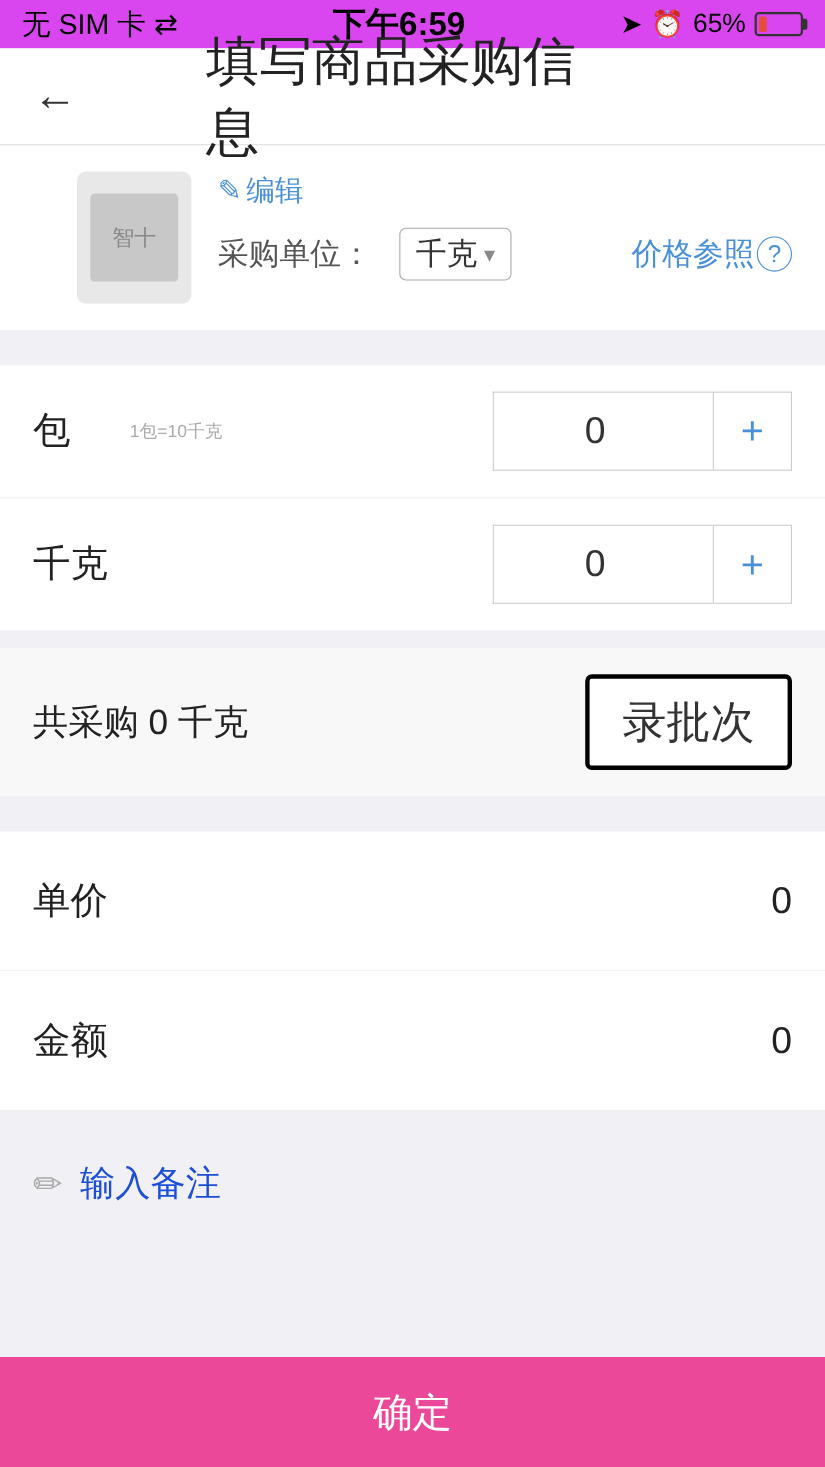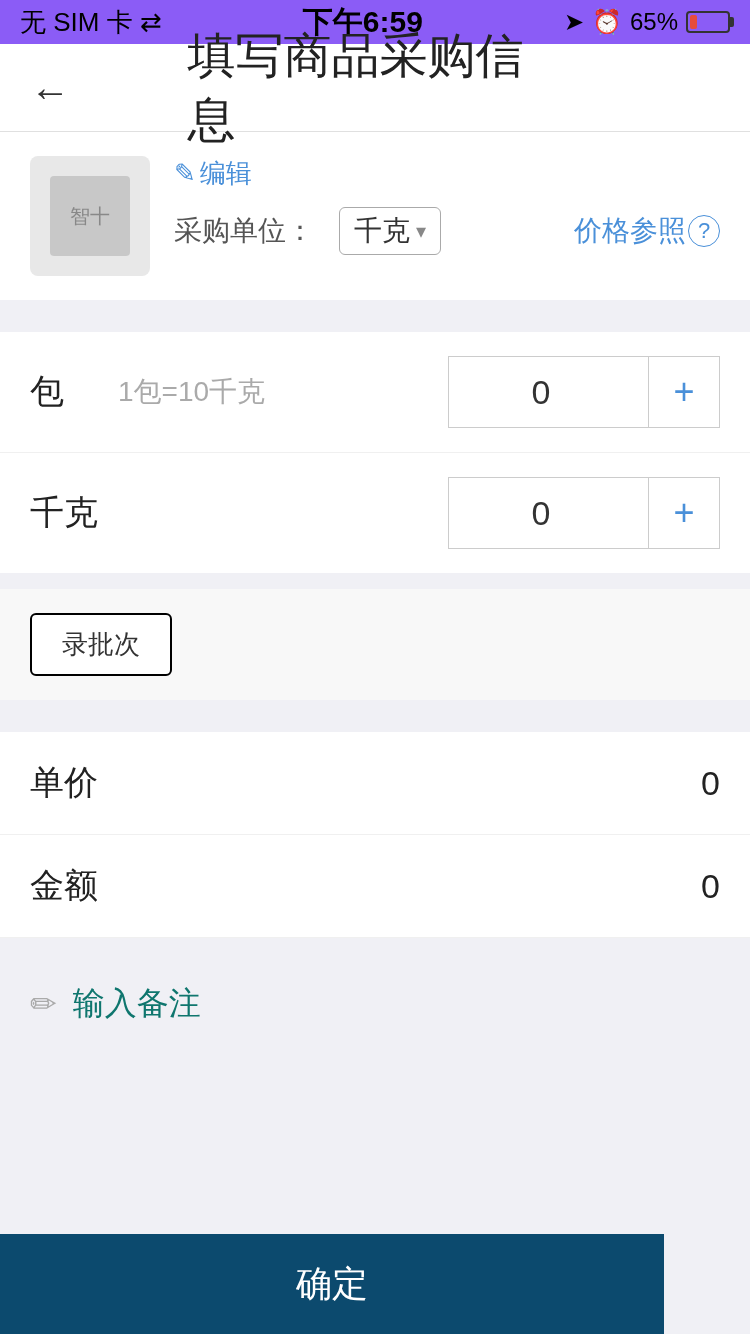--- a/index.html
+++ b/index.html
@@ -8,21 +8,21 @@
       width: 750px;
       min-height: 1334px;
       font-family: -apple-system, "PingFang SC", "Helvetica Neue", Arial, sans-serif;
       background: #f0f0f5;
       font-size: 32px;
     }
 
     
     .status-bar {
       height: 44px;
-      background: #8b5cf6;
+      background: #d946ef;
       display: flex;
       align-items: center;
       justify-content: space-between;
       padding: 12px 20px;
       font-size: 28px;
       font-weight: 500;
     }
     .status-left { display: flex; align-items: center; gap: 8px; font-size: 26px; }
     .status-center { font-size: 30px; font-weight: 600; }
     .status-right { display: flex; align-items: center; gap: 8px; font-size: 24px; }
@@ -60,28 +60,29 @@
     
     .product-card {
       background: #fff;
       padding: 24px 30px;
       display: flex;
       align-items: flex-start;
       gap: 24px;
       margin-bottom: 16px;
     }
     .product-image {
-      width: 120px;
+      width: 104px;
       height: 120px;
       background: #e8e8e8;
       border-radius: 8px;
       display: flex;
       align-items: center;
       justify-content: center;
       flex-shrink: 0;
+      margin-left: 40px;
     }
     .product-image-inner {
       width: 80px;
       height: 80px;
       background: #c8c8c8;
       border-radius: 4px;
       display: flex;
       align-items: center;
       justify-content: center;
       color: #888;
@@ -152,21 +153,21 @@
       padding: 24px 30px;
       border-bottom: 1px solid #f0f0f0;
     }
     .input-row:last-child { border-bottom: none; }
     .input-label {
       font-size: 34px;
       color: #222;
       min-width: 80px;
     }
     .input-sublabel {
-      font-size: 28px;
+      font-size: 16px;
       color: #aaa;
       margin-left: 8px;
     }
     .input-spacer { flex: 1; }
     .input-field-wrapper {
       display: flex;
       align-items: center;
       gap: 0;
     }
     .input-number {
@@ -201,34 +202,34 @@
       display: flex;
       align-items: center;
       justify-content: space-between;
       margin-bottom: 16px;
     }
     .total-text {
       font-size: 32px;
       color: #222;
     }
     .batch-btn {
-      border: 2px solid #000000;
+      border: 4px solid #000000;
       border-radius: 6px;
       padding: 12px 30px;
-      font-size: 26px;
+      font-size: 40px;
       color: #333;
       background: #fff;
       cursor: pointer;
     }
 
     
     .info-row {
       display: flex;
       align-items: center;
-      padding: 28px 30px;
+      padding: 40px 30px;
       background: #fff;
       border-bottom: 1px solid #f0f0f0;
     }
     .info-label {
       font-size: 34px;
       color: #222;
     }
     .info-value {
       margin-left: auto;
       font-size: 34px;
@@ -238,34 +239,34 @@
     
     .notes-section {
       background: #f0f0f5;
       padding: 28px 30px;
       display: flex;
       align-items: center;
       gap: 16px;
       min-height: 100px;
     }
     .notes-icon { font-size: 32px; color: #aaa; }
-    .notes-placeholder { font-size: 32px; color: #0f766e; }
+    .notes-placeholder { font-size: 32px; color: #1d4ed8; }
 
     
     .spacer-area {
       background: #f0f0f5;
       flex: 1;
       min-height: 280px;
     }
 
     
     .confirm-btn {
-      width: 664px;
+      width: 750px;
       height: 100px;
-      background: #0c4a6e;
+      background: #ec4899;
       border: none;
       font-size: 36px;
       color: #fff;
       display: flex;
       align-items: center;
       justify-content: center;
       cursor: pointer;
       position: fixed;
       bottom: 0;
       left: 0;
@@ -346,20 +347,24 @@
     <span class="input-label">千克</span>
     <div class="input-spacer"></div>
     <div class="input-field-wrapper">
       <input class="input-number" type="number" value="0" style="">
       <div class="plus-btn">+</div>
     </div>
   </div>
 </div>
 
 <div class="total-row">
+  <div class="total-text">
+    <span>共采购</span>
+    <span> </span><span>0</span><span> </span><span>千克</span>
+  </div>
   <button class="batch-btn">录批次</button>
 </div>
 
 <div class="divider-section"></div>
 
 <div class="section-white">
   <div class="info-row">
     <span class="info-label">单价</span>
     <span class="info-value">0</span>
   </div>

